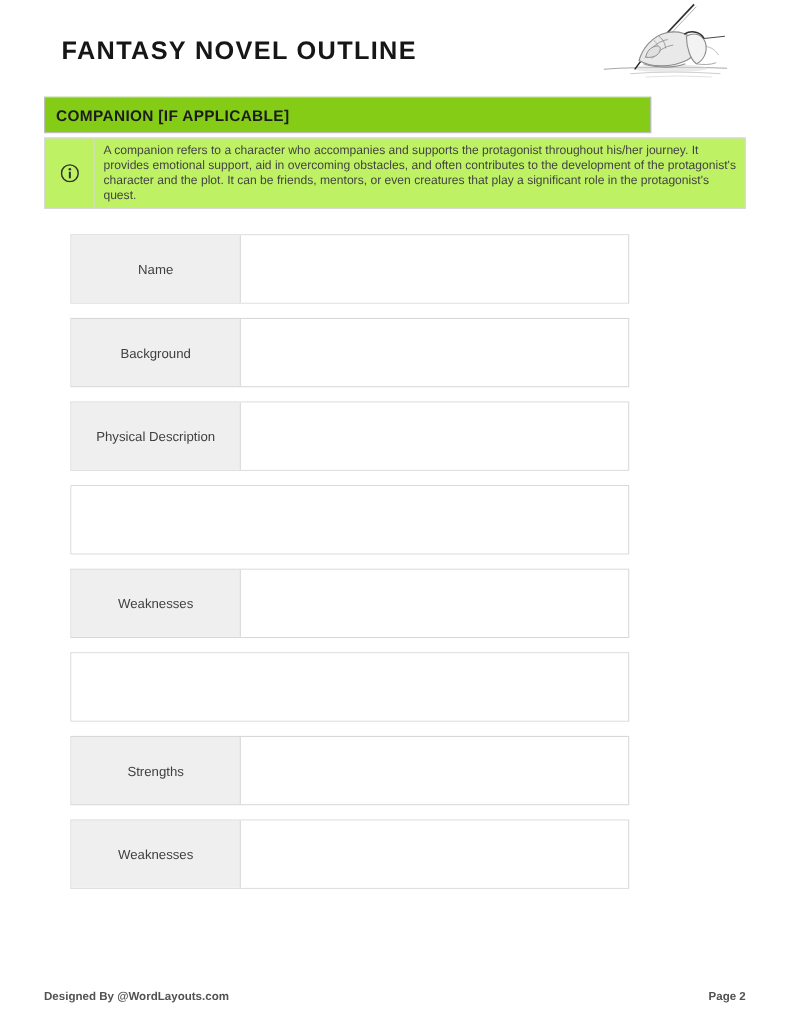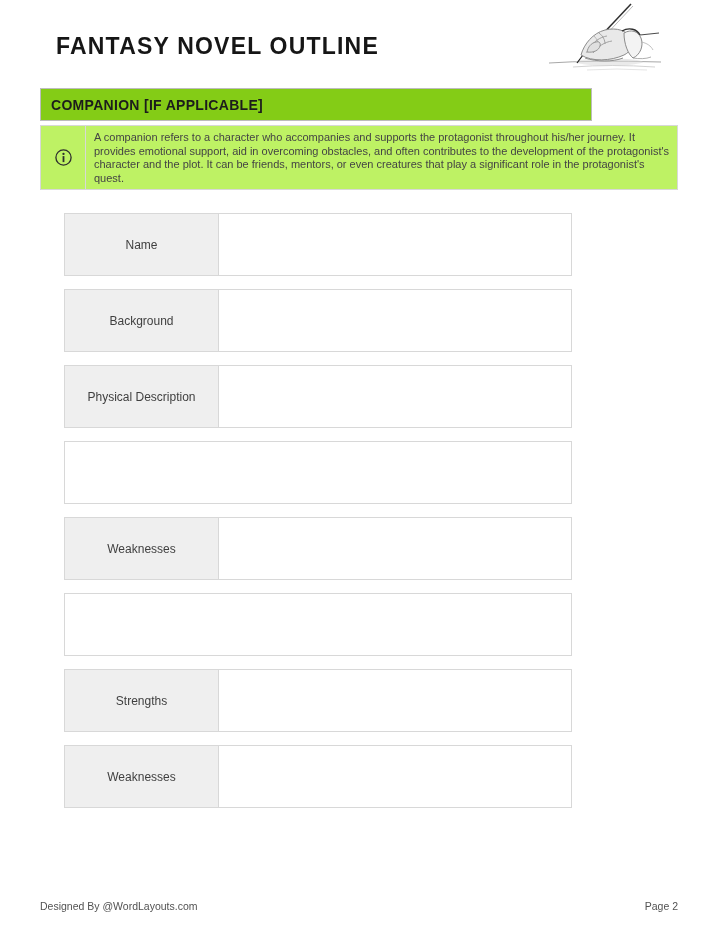--- a/index.html
+++ b/index.html
@@ -49,21 +49,21 @@
     width: 154px; flex: 0 0 154px; background: #efefef;
     border-right: 1px solid #d8d8d8;
     display: flex; align-items: center; justify-content: center;
     font-size: 12px; color: #3f3f3f; text-align: center; padding: 0 6px;
   }
   .row-value { flex: 1; background: #ffffff; }
 
   .footer {
     position: absolute; left: 40px; top: 900px; width: 638px;
     display: flex; justify-content: space-between;
-    font-size: 10.5px; color: #525252;
+    font-size: 10.5px; color: #525252; font-weight: bold;
   }
 </style>
 </head>
 <body>
 
 <div class="page">
 
   <div class="doc-title">FANTASY NOVEL OUTLINE</div>
 
   <div class="illustration">

